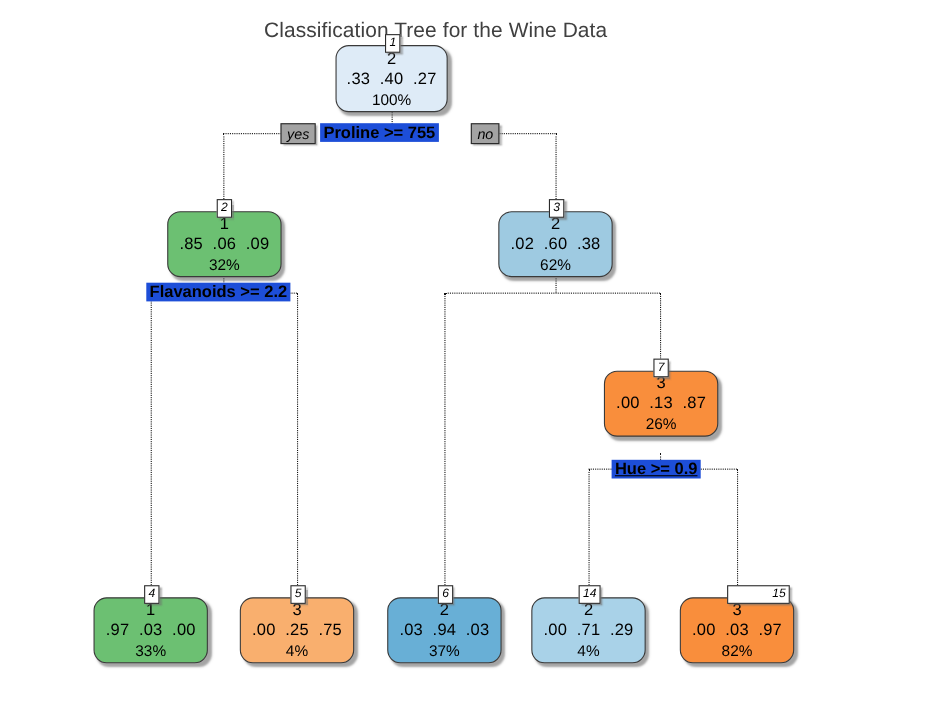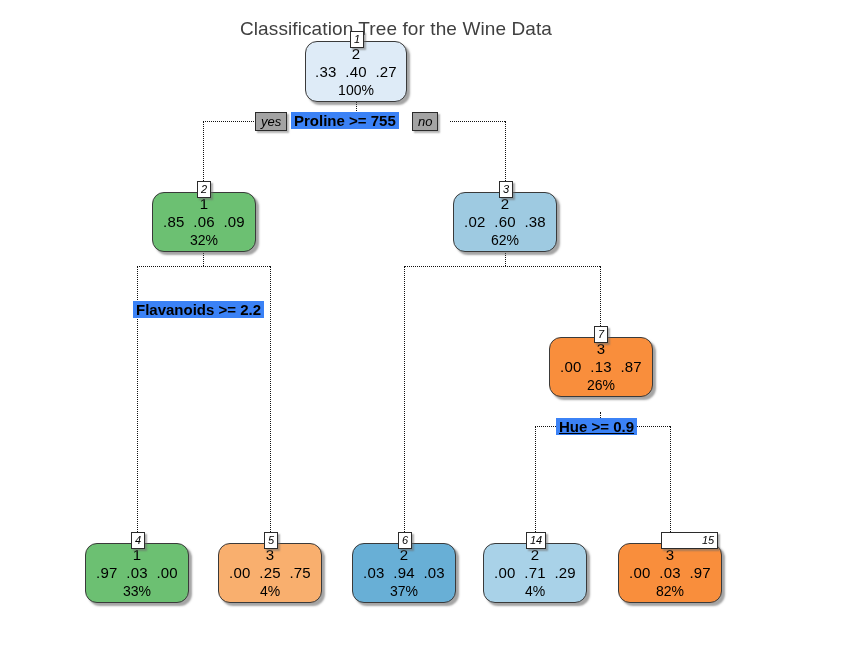--- a/index.html
+++ b/index.html
@@ -88,21 +88,21 @@
     white-space: nowrap;
   }
 
   
   .split-label {
     position: absolute;
     font-size: 15px;
     font-weight: bold;
     color: #000000;
     white-space: nowrap;
-    background: #3b82f6;
+    background: #1d4ed8;
     padding: 0 3px;
     z-index: 6;
   }
 
   
   .yn {
     position: absolute;
     box-sizing: border-box;
     background: #a3a3a3;
     border: 1px solid #2b2b2b;
@@ -160,29 +160,29 @@
 
   <div class="badge" style="left:350px; top:31px;">1</div>
   <div class="node" style="left:305px; top:41px; width:102px; height:61px; background:#DEEBF7;">
     <div class="nclass">2</div>
     <div class="nprobs">.33  .40  .27</div>
     <div class="npct">100%</div>
   </div>
 
   <div class="yn" style="left:255px; top:112px;">yes</div>
   <div class="split-label" style="left:291px; top:112px;">Proline &gt;= 755</div>
-  <div class="yn" style="left:412px; top:112px;">no</div>
+  <div class="yn" style="left:428px; top:112px;">no</div>
 
   <div class="badge" style="left:197px; top:181px;">2</div>
   <div class="node" style="left:152px; top:192px; width:104px; height:60px; background:#6CC072;">
     <div class="nclass">1</div>
     <div class="nprobs">.85  .06  .09</div>
     <div class="npct">32%</div>
   </div>
-  <div class="split-label" style="left:133px; top:257px;margin-top:44px;">Flavanoids &gt;= 2.2</div>
+  <div class="split-label" style="left:133px; top:257px;">Flavanoids &gt;= 2.2</div>
 
   <div class="badge" style="left:499px; top:181px;">3</div>
   <div class="node" style="left:453px; top:192px; width:104px; height:60px; background:#9ECAE1;">
     <div class="nclass">2</div>
     <div class="nprobs">.02  .60  .38</div>
     <div class="npct">62%</div>
   </div>
 
   <div class="badge" style="left:594px; top:326px;">7</div>
   <div class="node" style="left:549px; top:337px; width:104px; height:60px; background:#F98E3C;">

